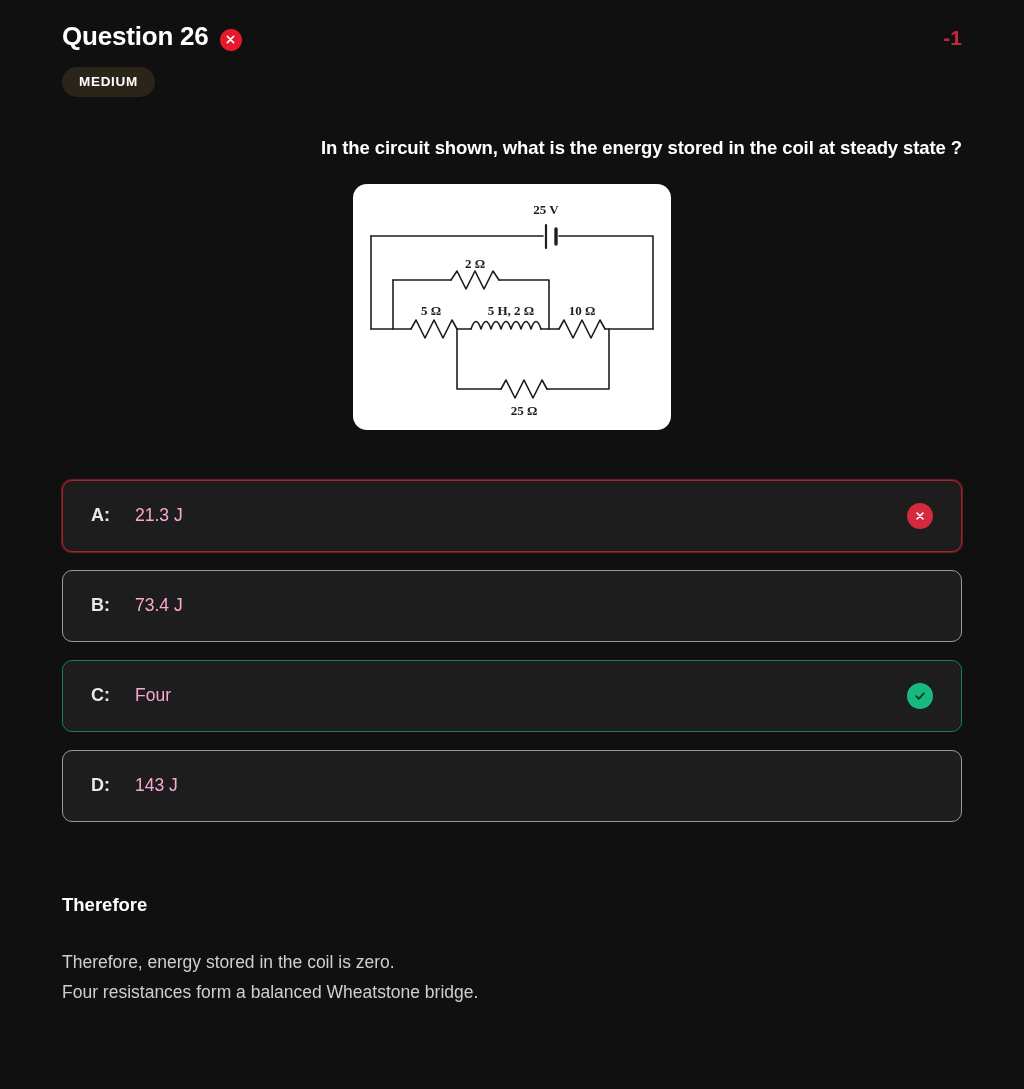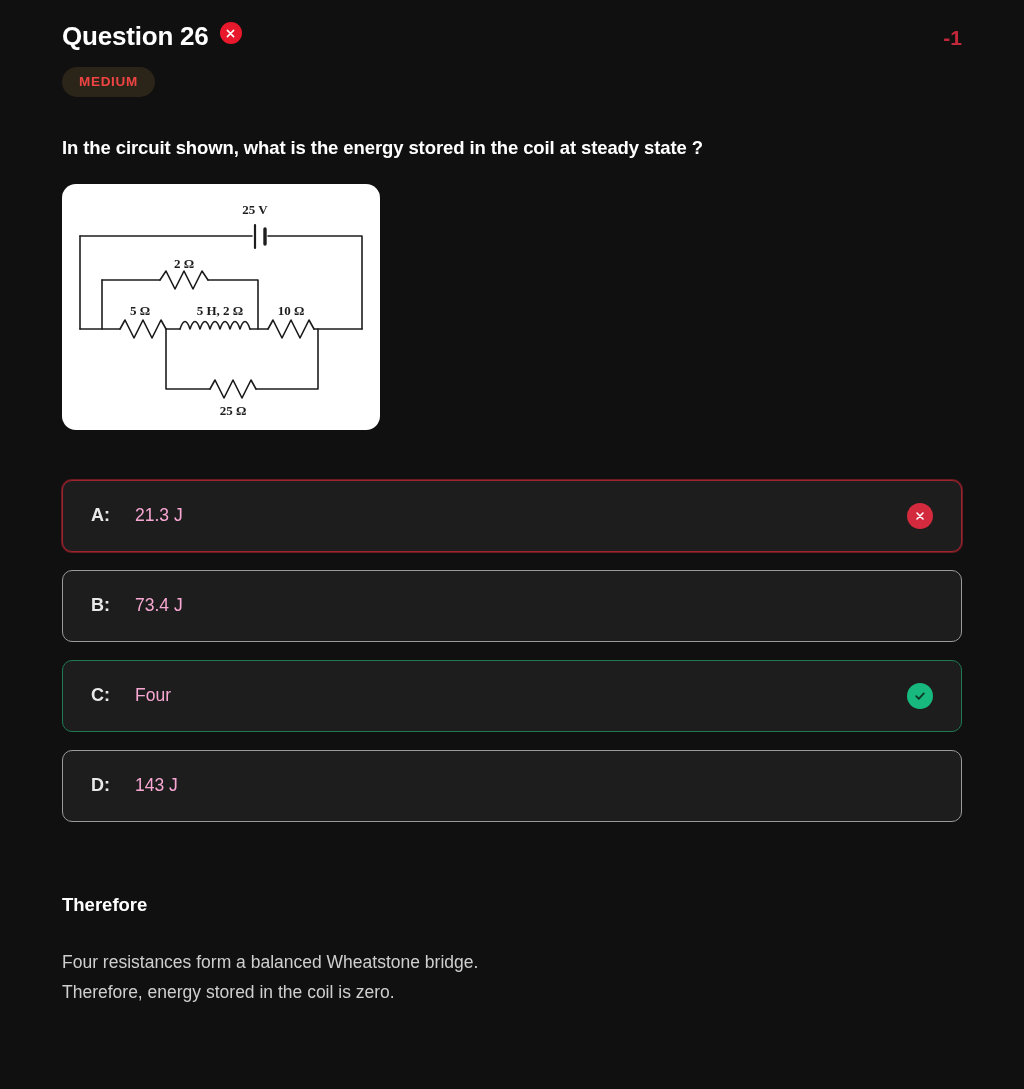--- a/index.html
+++ b/index.html
@@ -26,21 +26,21 @@
 
   
   .header-row {
     display: flex;
     align-items: flex-start;
     justify-content: space-between;
     padding-top: 22px;
   }
   .q-title-wrap {
     display: flex;
-    align-items: flex-start;
+    align-items: flex-end;
     gap: 11px;
   }
   .q-title {
     font-size: 26px;
     font-weight: bold;
     letter-spacing: -0.2px;
     color: #ffffff;
     line-height: 1.1;
   }
   .badge-x {
@@ -61,39 +61,41 @@
     line-height: 1.1;
     padding-top: 4px;
   }
 
   .difficulty {
     display: inline-block;
     margin-top: 16px;
     padding: 7px 17px 8px;
     border-radius: 999px;
     background: #2b2418;
-    color: #ef4444;
+    color: #ffffff;
     font-size: 13.5px;
     font-weight: bold;
     letter-spacing: 0.7px;
   }
 
   
   .question-text {
     margin-top: 40px;
     font-size: 18.5px;
     font-weight: bold;
     color: #ffffff;
     letter-spacing: -0.1px;
+    text-align: right;
   }
 
   
   .figure-wrap {
     margin-top: 25px;
     display: flex;
+    justify-content: center;
   }
   .figure-card {
     width: 318px;
     height: 246px;
     background: #ffffff;
     border-radius: 14px;
     overflow: hidden;
   }
   .figure-card svg { display: block; }
 
@@ -261,17 +263,17 @@
     <div class="option">
       <span class="opt-key">D:</span>
       <span class="opt-val">143 J</span>
     </div>
 
   </div>
 
   
   <div class="solution-title">Therefore</div>
   <div class="solution-body">
+    <div>Therefore, energy stored in the coil is zero.</div>
     <div>Four resistances form a balanced Wheatstone bridge.</div>
-    <div>Therefore, energy stored in the coil is zero.</div>
   </div>
 
 </div>
 
 </body></html>

